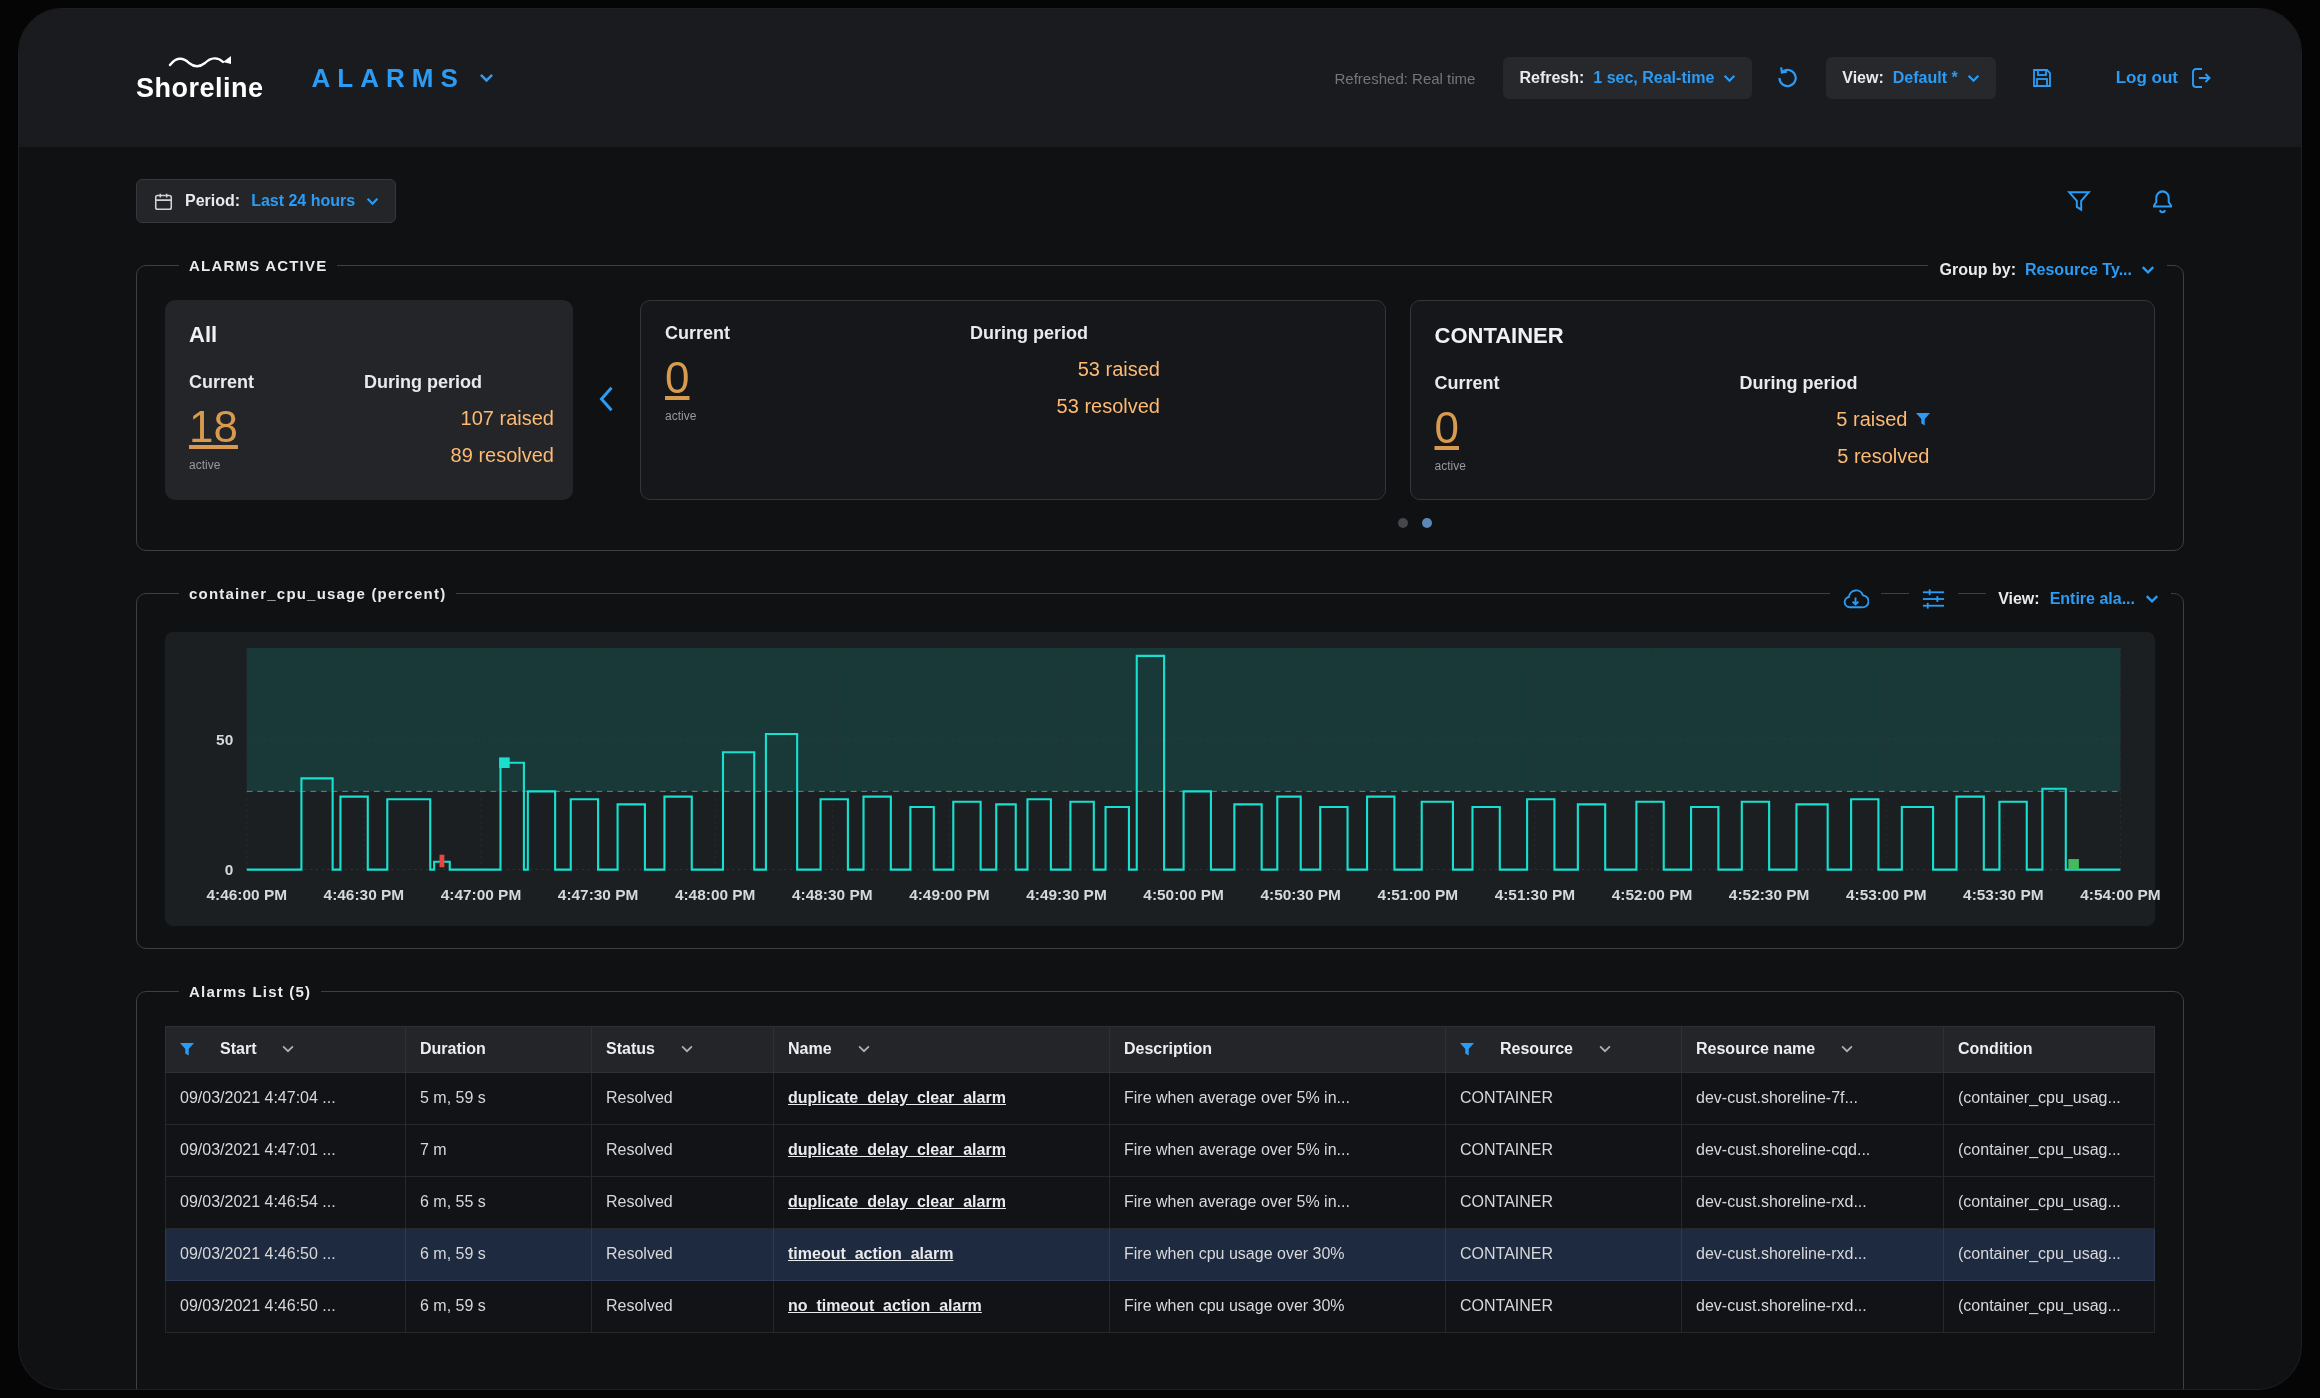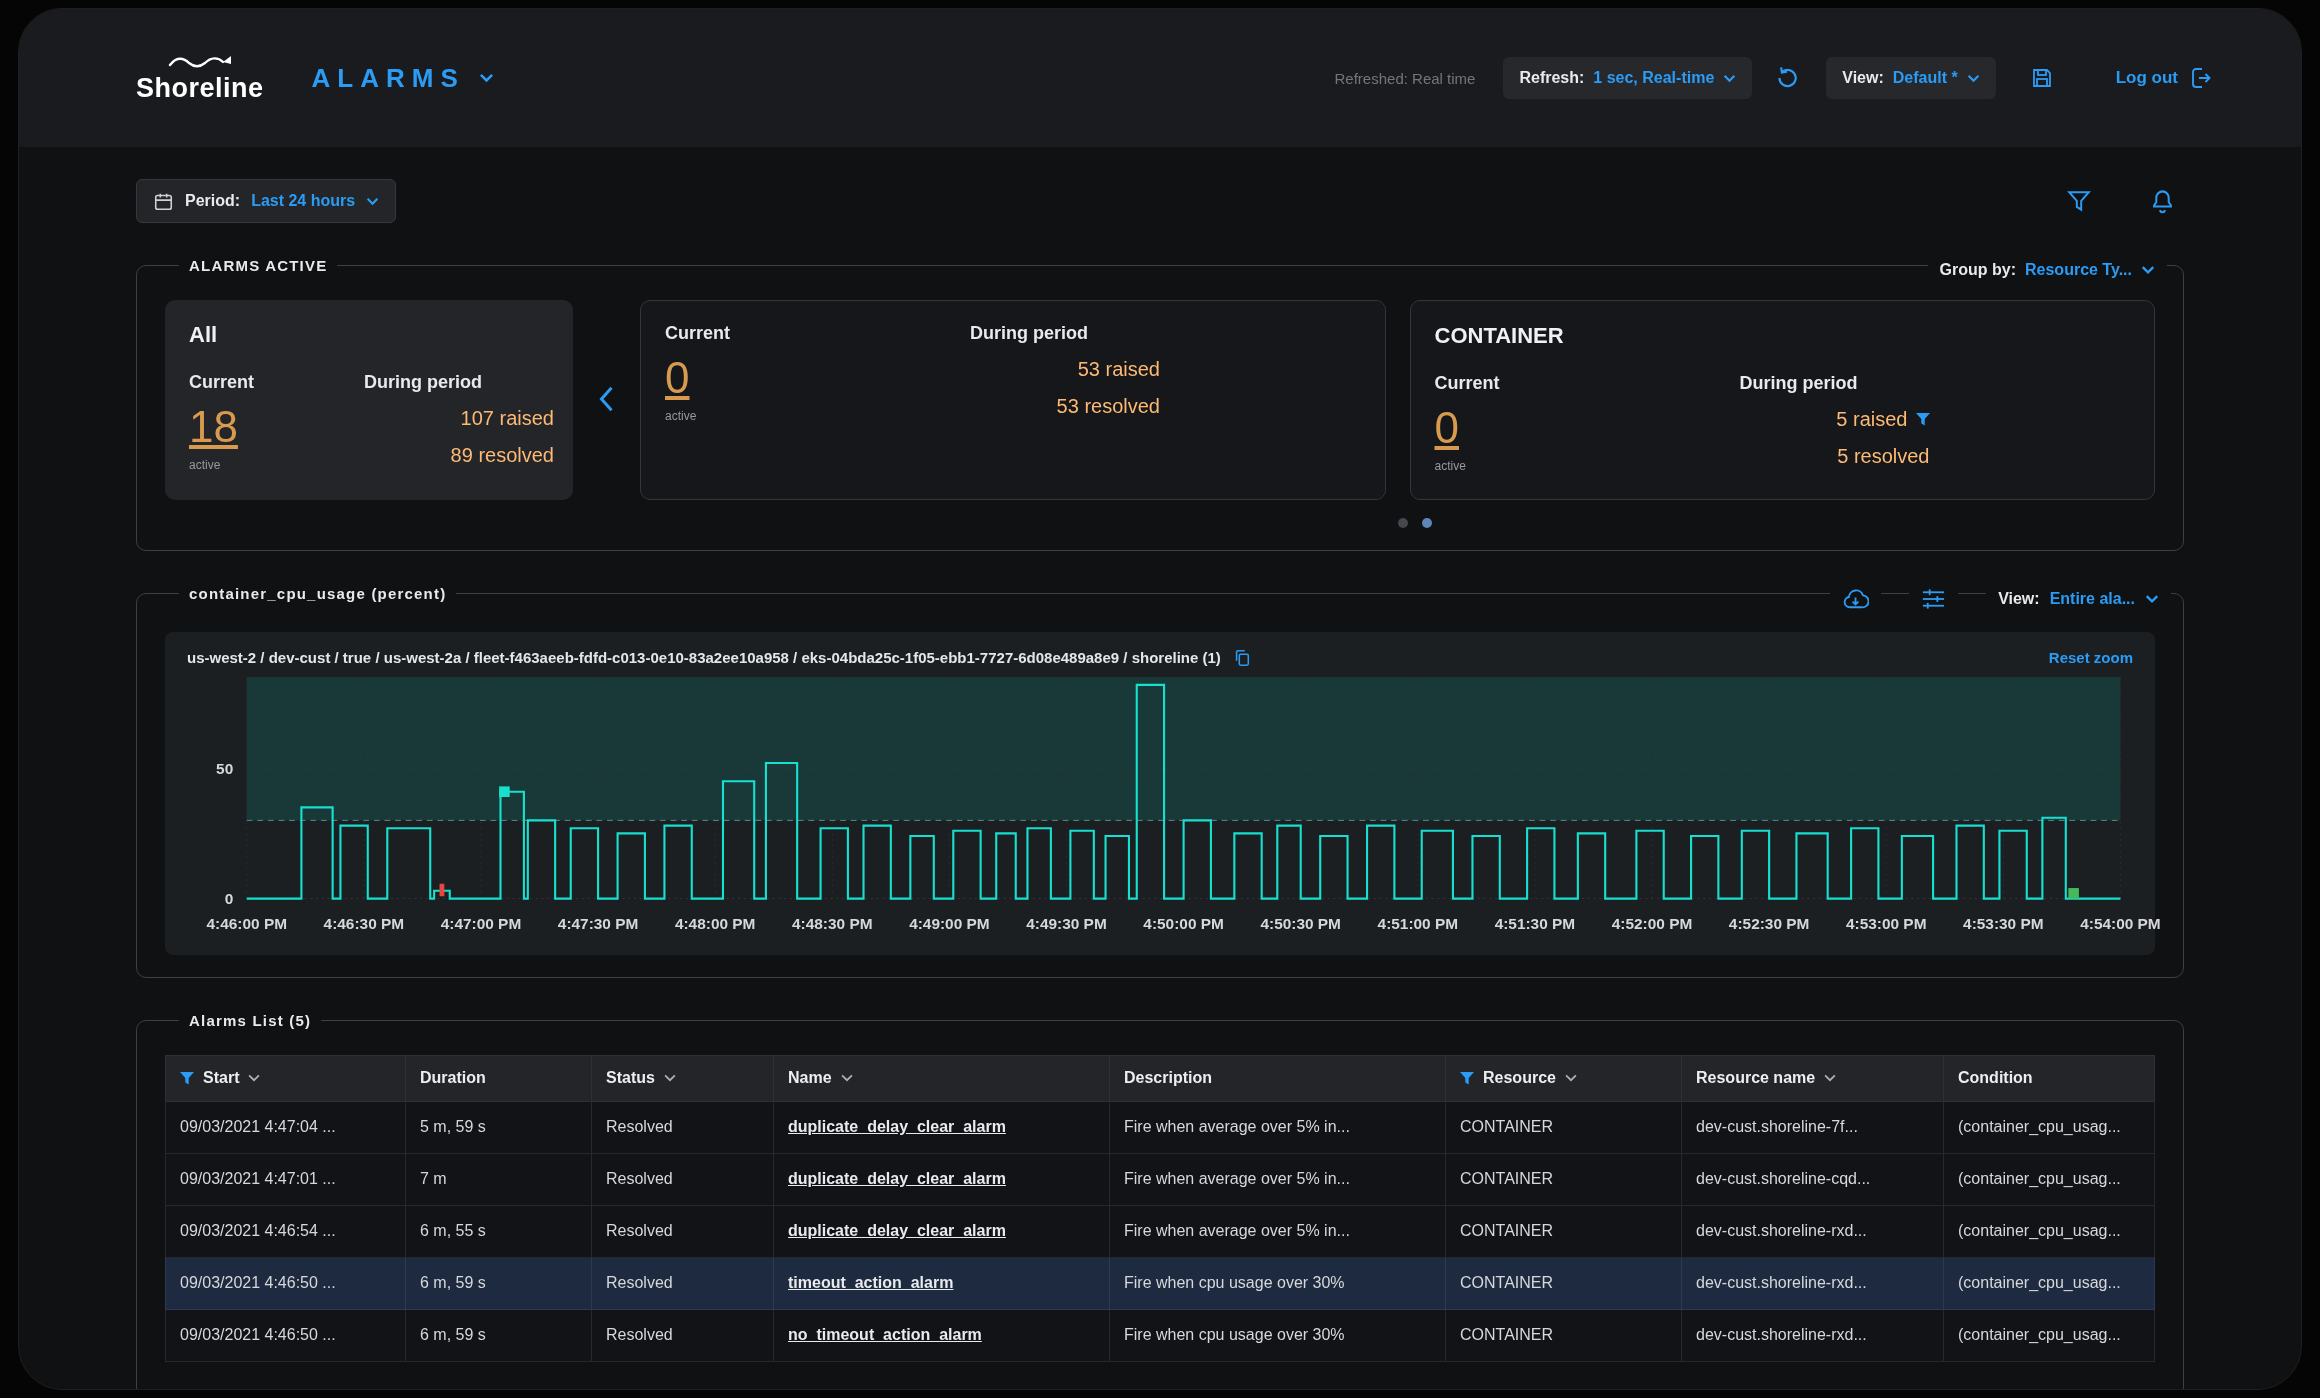--- a/index.html
+++ b/index.html
@@ -61,21 +61,21 @@
   .chart-svg { width:100%; display:block; overflow:visible; }
 
   
   .table-fs { height:480px; padding:24px 16px; }
   table.alarms { width:100%; border-collapse:collapse; table-layout:fixed; }
   table.alarms th:nth-child(1){width:240px} table.alarms th:nth-child(2){width:186px}
   table.alarms th:nth-child(3){width:182px} table.alarms th:nth-child(4){width:336px}
   table.alarms th:nth-child(5){width:336px} table.alarms th:nth-child(6){width:236px}
   table.alarms th:nth-child(7){width:262px}
   table.alarms th { height:46px; background:#232528; border:1px solid #2e3034; padding:0 14px; text-align:left; }
-  .th-inner { display:flex; align-items:center; gap:9px; font-size:16px; color:#eceeef; font-weight:700; white-space:nowrap; }
+  .th-inner { display:flex; align-items:center; gap:26px; font-size:16px; color:#eceeef; font-weight:700; white-space:nowrap; }
   table.alarms td { height:52px; padding:0 14px; font-size:16px; color:#d6d8da; border:1px solid #26282b; background:#121316; white-space:nowrap; overflow:hidden; text-overflow:ellipsis; }
   table.alarms tr.selected td { background:#1e2a40; border-color:#2c3a55; }
   .alarm-link { color:#e8eaec; text-decoration:underline; font-weight:600; cursor:pointer; }
 </style>
 </head>
 <body>
 
 <div class="frame">
 
   <header class="topbar">
@@ -273,30 +273,20 @@
         <div class="ctrl">
           <span class="dd-label">View:</span>
           <span class="dd-value">Entire ala...</span>
           <svg width="14" height="10" viewBox="0 0 12 8">
               <polyline points="1.5,1.5 6,6 10.5,1.5" stroke="#2b9cf5" stroke-width="2" fill="none"></polyline>
             </svg>
         </div>
       </div>
 
       <div class="chart-box">
-        <div class="chart-top">
-          <div class="breadcrumb">
-            <span>us-west-2 / dev-cust / true / us-west-2a / fleet-f463aeeb-fdfd-c013-0e10-83a2ee10a958 / eks-04bda25c-1f05-ebb1-7727-6d08e489a8e9 / shoreline (1)</span>
-            <svg width="18" height="19" viewBox="0 0 20 21">
-              <rect x="7" y="7" width="10" height="12" rx="1.5" fill="none" stroke="#2b9cf5" stroke-width="1.7"></rect>
-              <path d="M4 14V4.5A1.5 1.5 0 0 1 5.5 3H13" fill="none" stroke="#2b9cf5" stroke-width="1.7"></path>
-            </svg>
-          </div>
-          <a class="reset-zoom">Reset zoom</a>
-        </div>
         <svg class="chart-svg" viewBox="0 0 2020 280" id="cpu-chart">
             <rect x="62" y="0" width="1945" height="148.8235294117647" fill="rgba(20,150,140,0.22)"></rect>
             <line x1="62" y1="0" x2="62" y2="230" stroke="#2b2e30" stroke-dasharray="2 4"></line>
             <line x1="183.5625" y1="0" x2="183.5625" y2="230" stroke="#2b2e30" stroke-dasharray="2 4"></line>
             <line x1="305.125" y1="0" x2="305.125" y2="230" stroke="#2b2e30" stroke-dasharray="2 4"></line>
             <line x1="426.6875" y1="0" x2="426.6875" y2="230" stroke="#2b2e30" stroke-dasharray="2 4"></line>
             <line x1="548.25" y1="0" x2="548.25" y2="230" stroke="#2b2e30" stroke-dasharray="2 4"></line>
             <line x1="669.8125" y1="0" x2="669.8125" y2="230" stroke="#2b2e30" stroke-dasharray="2 4"></line>
             <line x1="791.375" y1="0" x2="791.375" y2="230" stroke="#2b2e30" stroke-dasharray="2 4"></line>
             <line x1="912.9375" y1="0" x2="912.9375" y2="230" stroke="#2b2e30" stroke-dasharray="2 4"></line>

